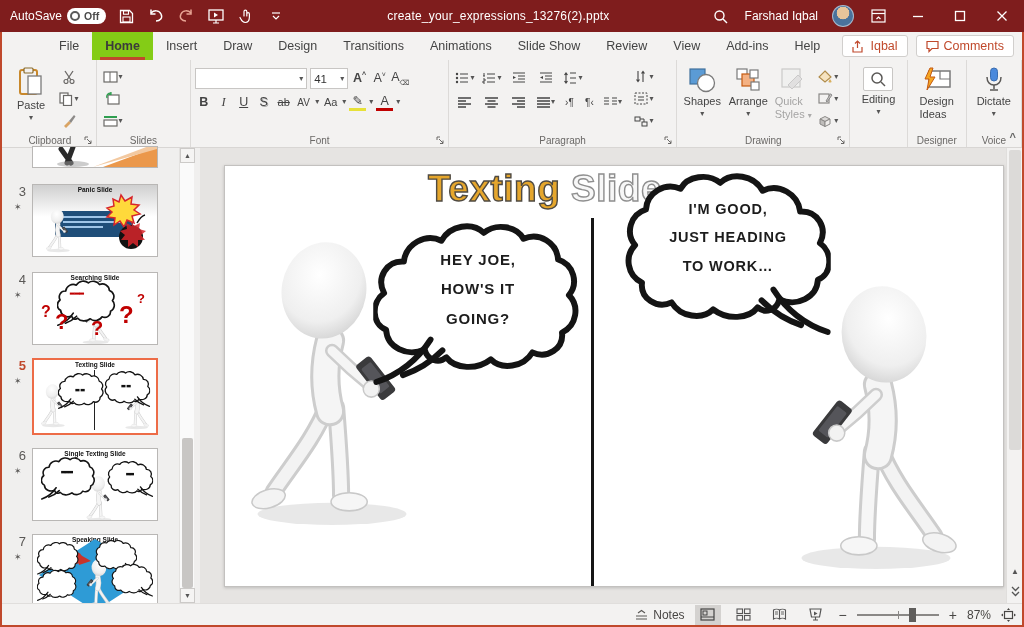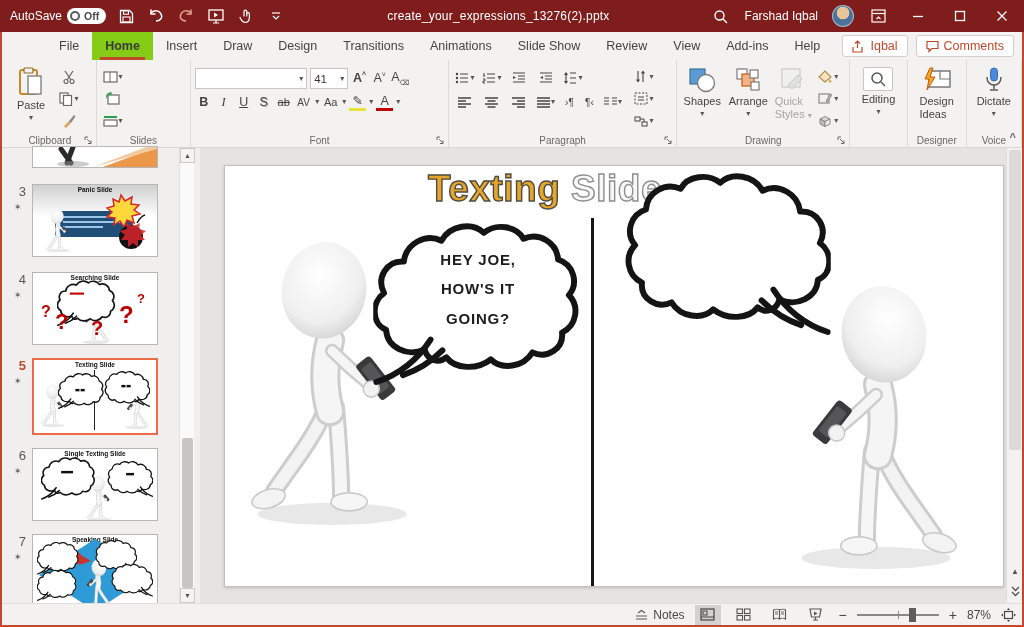--- a/index.html
+++ b/index.html
@@ -696,20 +696,25 @@
               <div>HEY JOE,</div>
               <div>HOW'S IT</div>
               <div>GOING?</div>
             </div>
           </div>
 
           <div class="bubble" style="left:398px;top:3px;width:208px;height:168px">
             <svg class="ic" style="transform:scaleX(-1)" width="208" height="168" viewBox="0 0 210 170">
                 <use href="#bubble" width="210" height="170"></use>
               </svg>
+            <div class="bubble-text" style="left:22px;top:26px;width:166px;font-size:14.5px">
+              <div>I'M GOOD,</div>
+              <div>JUST HEADING</div>
+              <div>TO WORK…</div>
+            </div>
           </div>
         </div>
 
         <div class="canvas-scroll">
           <span class="cthumb"></span>
           <span class="navbtn" style="bottom:24px">▲</span>
           <span class="navbtn" style="bottom:4px">
             <svg class="ic" width="9" height="11" viewBox="0 0 9 11">
                 <path d="M1,1 L4.5,4.5 L8,1 M1,6 L4.5,9.5 L8,6" fill="none" stroke="#555" stroke-width="1.3"></path>
               </svg>

